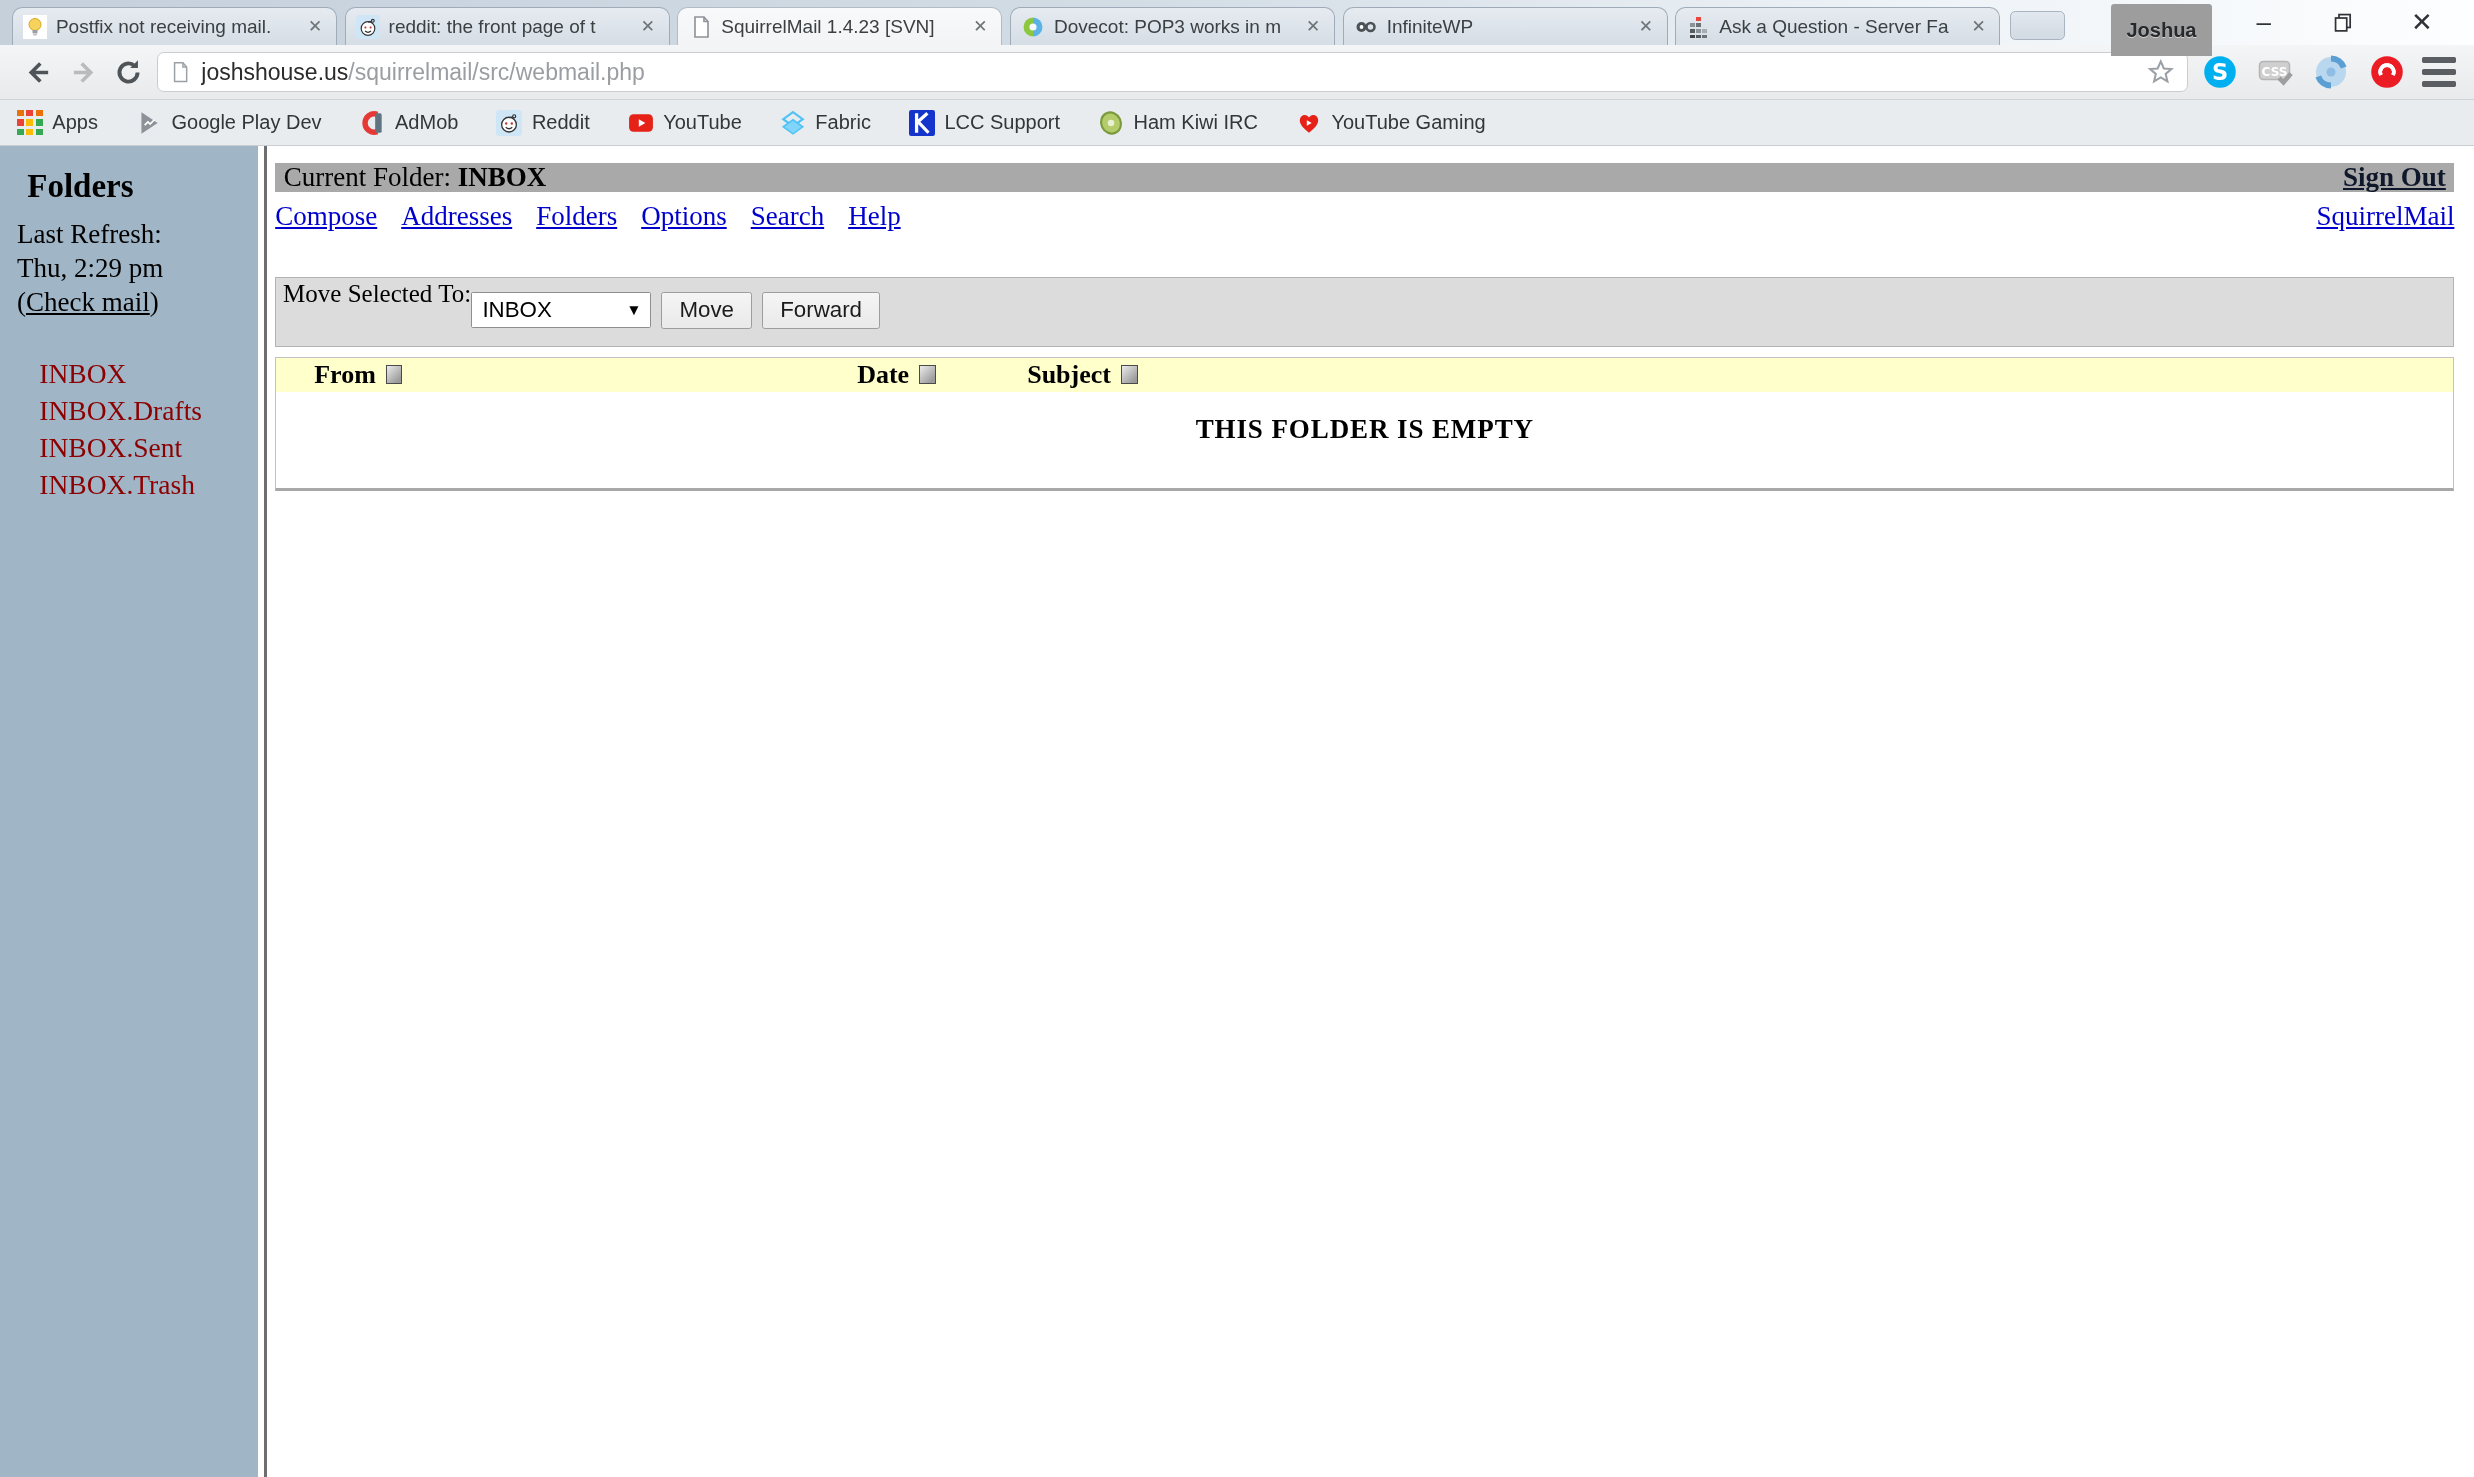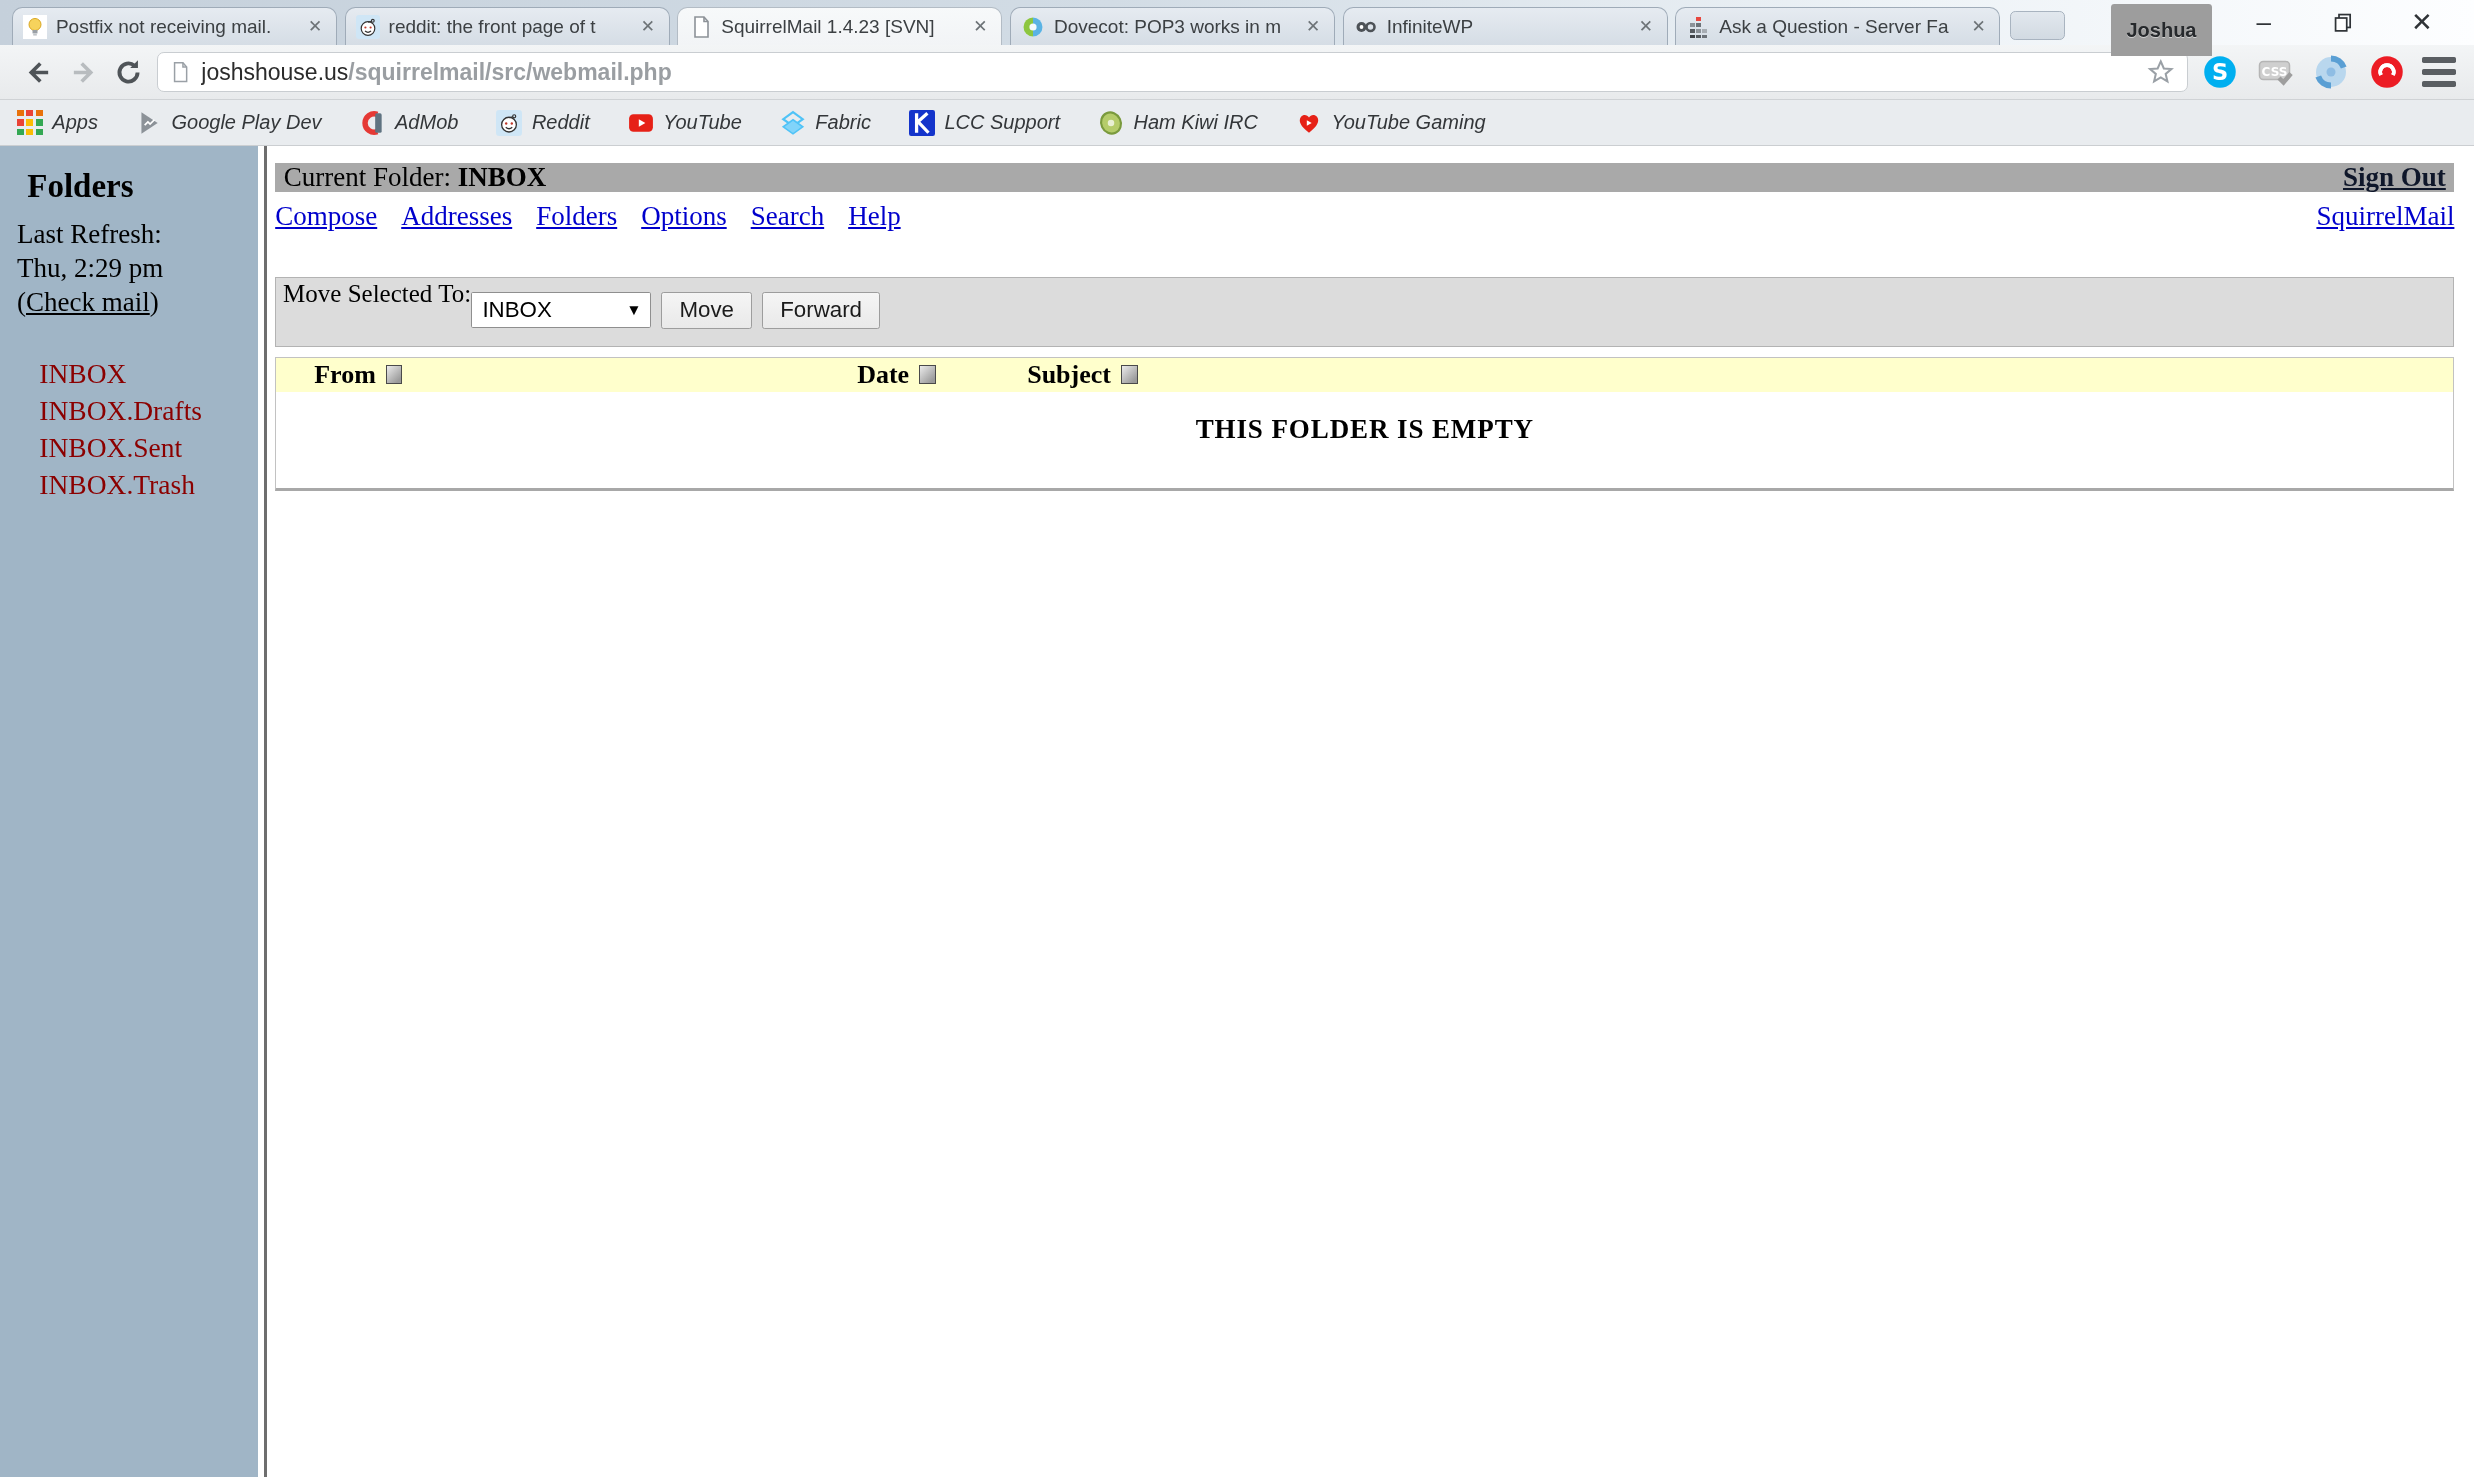--- a/index.html
+++ b/index.html
@@ -32,34 +32,34 @@
   
   .toolbar { height:55px; display:flex; align-items:center; padding:0 15.5px;
     background:linear-gradient(#f3f5f6,#e8eaec); border-bottom:0.9px solid #cfd2d5; }
   .navbtn { width:45px; height:45px; display:flex; align-items:center; justify-content:center; cursor:pointer; }
   .navbtn svg { width:29px; height:29px; }
   .omnibox { flex:1; height:40px; margin:0 12px 0 6.9px; background:#fff;
     border:0.9px solid #c9cdd1; border-radius:6.9px; display:flex; align-items:center; padding:0 6.9px 0 10.3px; }
   .doc-icon svg { width:22.3px; height:22.3px; display:block; margin-right:10.3px; }
   .url { font-size:23px; white-space:nowrap; overflow:hidden; flex:1; }
   .url .host { color:#2b2b2b; }
-  .url .path { color:#999d a1; color:#9a9ea2;font-weight:bold; }
+  .url .path { color:#999d a1; color:#9a9ea2; }
   .starbtn { width:38px; height:38px; display:flex; align-items:center; justify-content:center; cursor:pointer; }
   .starbtn svg { width:27.5px; height:27.5px; }
   .extensions { display:flex; align-items:center; gap:15.5px; padding-right:3.4px; }
   .ext { width:40px; height:40px; display:flex; align-items:center; justify-content:center; cursor:pointer; }
   .ext svg { width:36px; height:36px; }
   .menu-icon { display:flex; flex-direction:column; gap:6px; width:34px; cursor:pointer; }
   .menu-icon i { display:block; height:6px; background:#5a5e62; border-radius:1.7px; }
 
   
   .bookmarks { height:46px; display:flex; align-items:center; gap:38px; padding:0 17px;
     background:#e9ecef; border-bottom:0.9px solid #cbced1; }
   .bm { display:flex; align-items:center; gap:9.5px; cursor:pointer; }
-  .bm-label { font-size:20px; color:#333639; white-space:nowrap;font-style:italic; }
+  .bm-label { font-size:20px; color:#333639; white-space:nowrap; }
   .bm svg { width:26px; height:26px; display:block; }
   .apps-grid { display:grid; grid-template-columns:repeat(3,6.9px); grid-template-rows:repeat(3,6.9px); gap:2.6px; }
   .apps-grid i { display:block; }
 
   
   .content { display:flex; height:1332px; }
   .sidebar { width:258px; background:#a0b5c6; font-family:"Liberation Serif", serif;
     padding:22.3px 8.6px 0 17px; color:#000; }
   .sb-title { font-size:33px; font-weight:bold; margin-left:10.3px; margin-bottom:12px; }
   .sb-line { font-size:27px; line-height:34px; }

